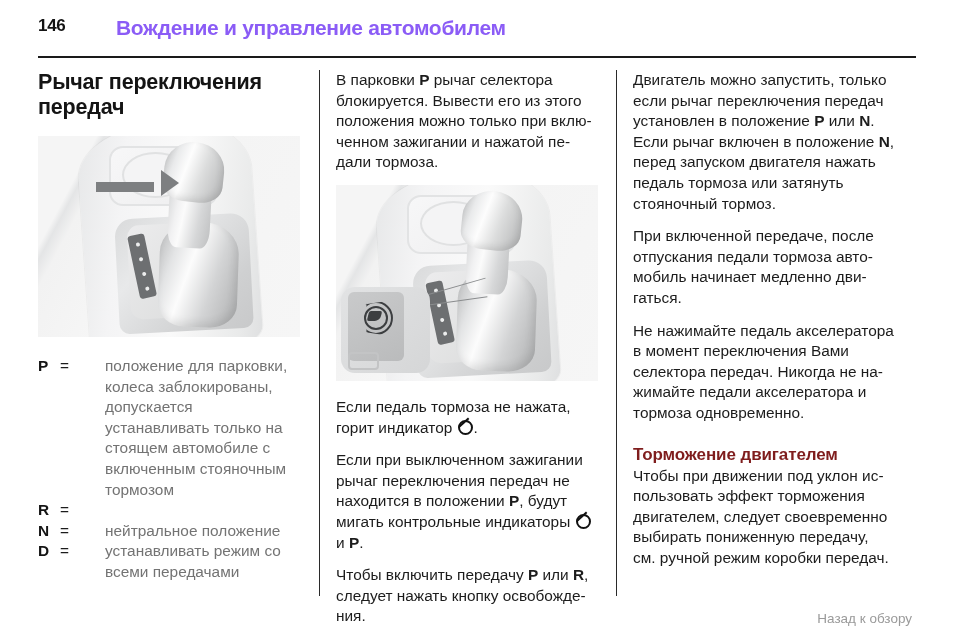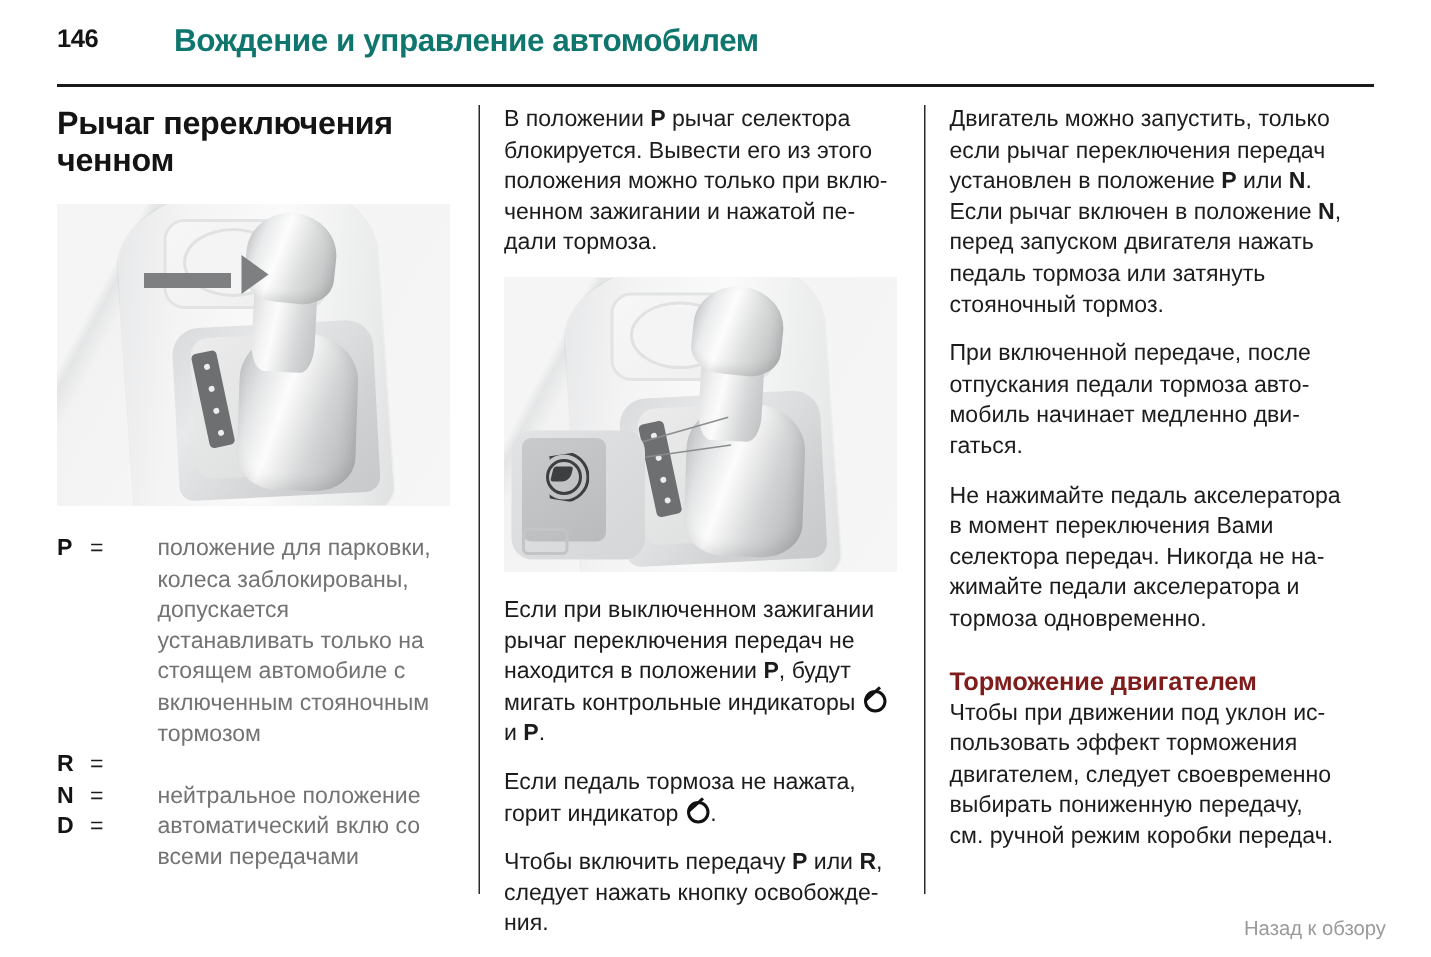--- a/index.html
+++ b/index.html
@@ -30,21 +30,21 @@
     font-size: 17px;
     font-weight: bold;
     letter-spacing: -0.3px;
     width: 78px;
     color: #141414;
   }
   .header-title {
     font-size: 21px;
     font-weight: bold;
     letter-spacing: -0.3px;
-    color: #0f766e;
+    color: #8b5cf6;
   }
   .header-rule {
     position: absolute;
     left: 38px;
     top: 56px;
     width: 878px;
     height: 2px;
     background: #1a1a1a;
   }
 
@@ -371,21 +371,21 @@
     bottom: 4%;
     width: 30%;
     height: 16%;
     border: 2px solid #c3c4c5;
     border-radius: 4px;
   }
 
   
   .footer-link {
     position: absolute;
-    right: 30px;
+    right: 42px;
     bottom: 12px;
     font-size: 13.5px;
     color: #9a9a9a;
   }
 </style>
 </head>
 <body>
 
 <div class="page-header">
   <div class="page-number">146</div>
@@ -393,21 +393,21 @@
 </div>
 <div class="header-rule"></div>
 
 <div class="columns">
 
   <div class="divider divider-1"></div>
   <div class="divider divider-2"></div>
 
   <div class="col col-1">
 
-    <h1 class="section-title">Рычаг переключения ченном</h1>
+    <h1 class="section-title">Рычаг переключения передач</h1>
 
     <div class="figure fig-1">
       <div class="console-bg"></div>
       <div class="console-tunnel"></div>
       <div class="cup-holder"></div>
       <div class="cup-circle"></div>
       <div class="gate-plate">
         <div class="gate-slot"></div>
         <div class="prnd-strip">
           <div class="prnd-dot"></div>
@@ -436,29 +436,29 @@
         <div class="def-eq">=</div>
       </div>
       <div class="def-row">
         <div class="def-key">N</div>
         <div class="def-eq">=</div>
         <div class="def-val">нейтральное положение</div>
       </div>
       <div class="def-row">
         <div class="def-key">D</div>
         <div class="def-eq">=</div>
-        <div class="def-val">автоматический вклю со всеми передачами</div>
+        <div class="def-val">устанавливать режим со всеми передачами</div>
       </div>
     </div>
 
   </div>
 
   <div class="col col-2">
 
-    <p class="body-text"><span>В положении </span><span class="b">P</span><span> рычаг селектора блокируется. Вывести его из этого положения можно только при вклю­ченном зажигании и нажатой пе­дали тормоза.</span></p>
+    <p class="body-text"><span>В парковки </span><span class="b">P</span><span> рычаг селектора блокируется. Вывести его из этого положения можно только при вклю­ченном зажигании и нажатой пе­дали тормоза.</span></p>
 
     <div class="figure fig-2">
       <div class="console-bg"></div>
       <div class="console-tunnel"></div>
       <div class="cup-holder"></div>
       <div class="cup-circle"></div>
       <div class="gate-plate">
         <div class="gate-slot"></div>
         <div class="prnd-strip">
           <div class="prnd-dot"></div>
@@ -479,24 +479,24 @@
           <div class="brake-glyph">
             <div class="ring2"></div>
             <div class="ring"></div>
             <div class="pedal"></div>
           </div>
         </div>
         <div class="callout-rect"></div>
       </div>
     </div>
 
+    <p class="body-text"><span>Если педаль тормоза не нажата, горит индикатор </span><span class="ind-icon"></span><span>.</span></p>
+
     <p class="body-text"><span>Если при выключенном зажигании рычаг переключения передач не находится в положении </span><span class="b">P</span><span>, будут мигать контрольные индикаторы </span><span class="ind-icon"></span><span> и </span><span class="b">P</span><span>.</span></p>
 
-    <p class="body-text"><span>Если педаль тормоза не нажата, горит индикатор </span><span class="ind-icon"></span><span>.</span></p>
-
     <p class="body-text"><span>Чтобы включить передачу </span><span class="b">P</span><span> или </span><span class="b">R</span><span>, следует нажать кнопку освобожде­ния.</span></p>
 
   </div>
 
   <div class="col col-3">
 
     <p class="body-text"><span>Двигатель можно запустить, только если рычаг переключения передач установлен в положение </span><span class="b">P</span><span> или </span><span class="b">N</span><span>. Если рычаг включен в положение </span><span class="b">N</span><span>, перед запуском двигателя на­жать педаль тормоза или затянуть стояночный тормоз.</span></p>
 
     <p class="body-text">При включенной передаче, после отпускания педали тормоза авто­мобиль начинает медленно дви­гаться.</p>
 

